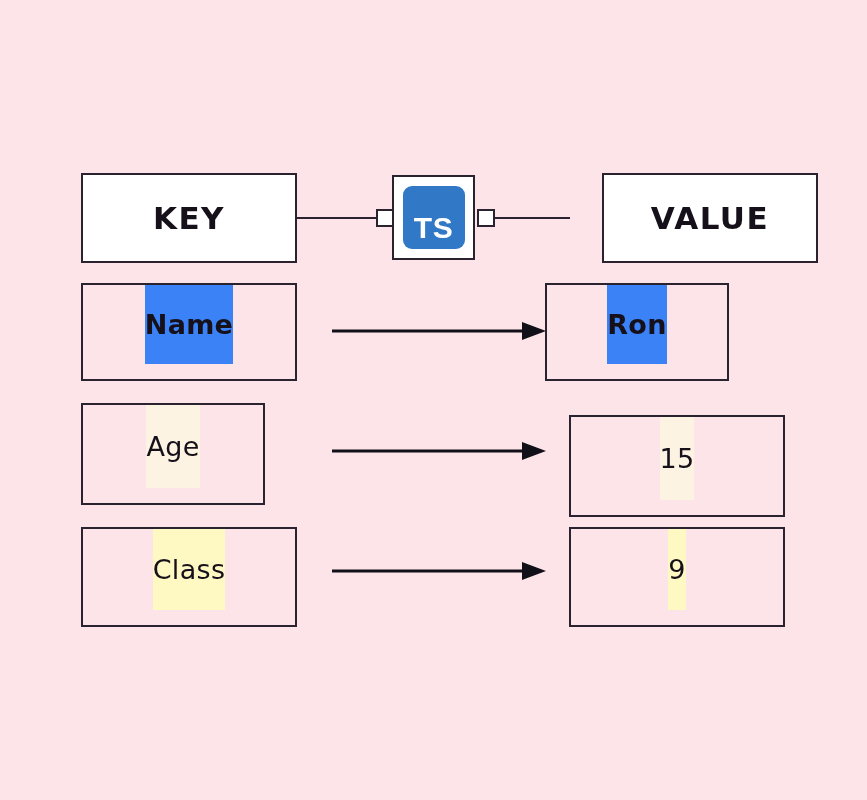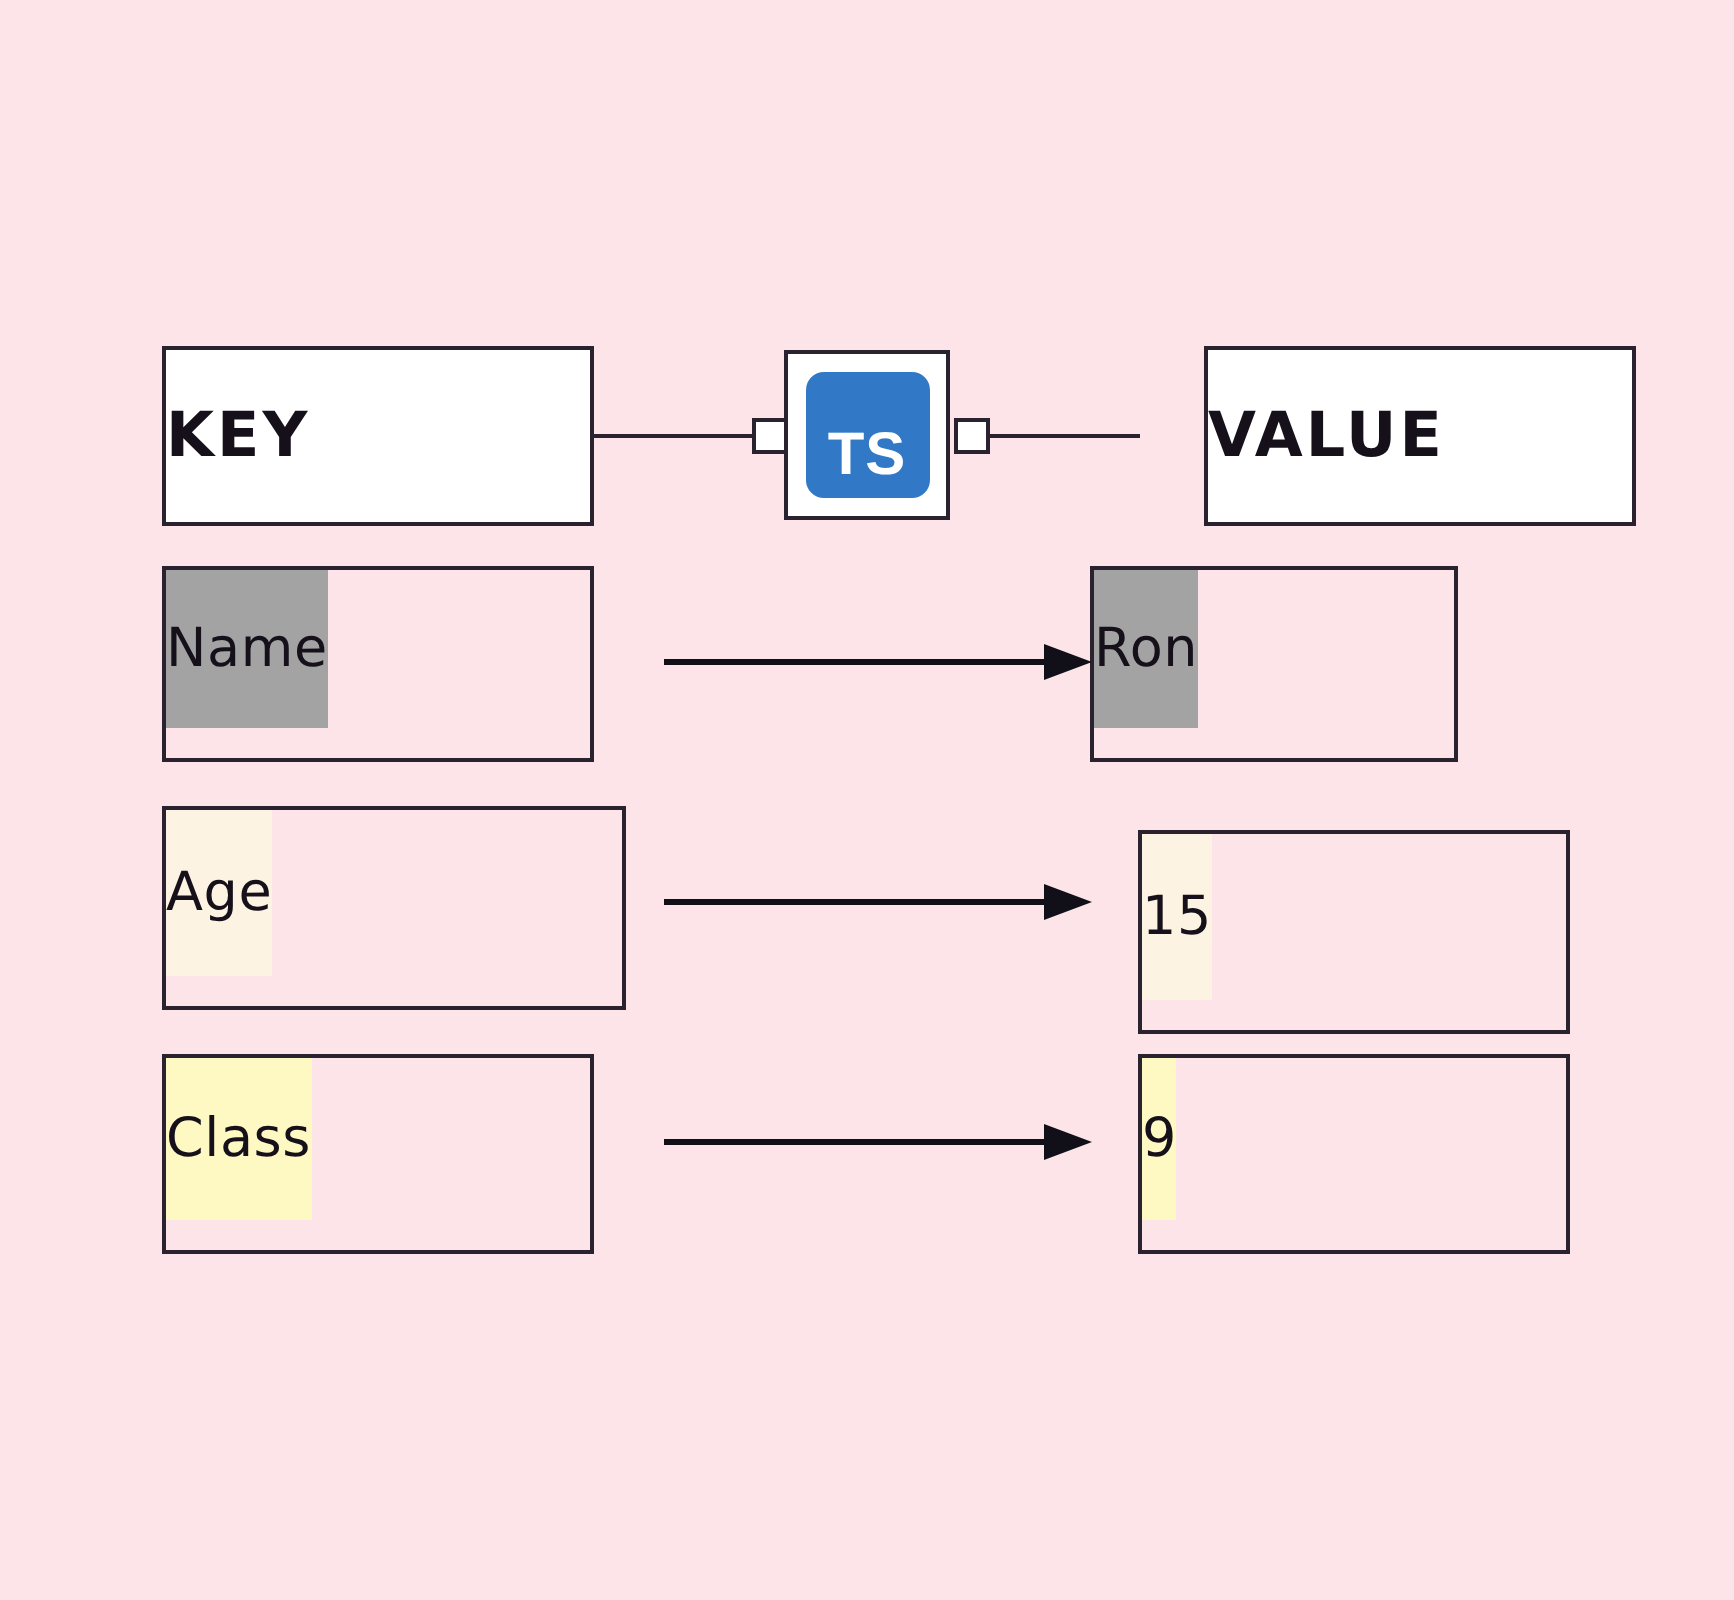--- a/index.html
+++ b/index.html
@@ -21,21 +21,21 @@
   }
 
   
   .box {
     position: absolute;
     box-sizing: border-box;
     border: 2px solid #2b2230;
     display: flex;
     flex-direction: column;
     justify-content: flex-start;
-    align-items: flex-start;
+    align-items: center;
     overflow: hidden;
   }
   .box .body {
     flex: 1 1 auto;
     display: flex;
     align-items: center;
     justify-content: center;
   }
   .box .label {
     font-size: 27px;
@@ -56,31 +56,31 @@
   }
   .header-box .label {
     font-weight: bold;
     font-size: 31px;
     letter-spacing: 1.5px;
   }
 
   
   #key-header   { left: 81px; top: 173px;  width: 216px; height: 90px; }
   #key-row-0    { left: 81px; top: 283px;  width: 216px; height: 98px; }
-  #key-row-1    { left: 81px; top: 403px;  width: 232px; height: 102px; }
+  #key-row-1    { left: 81px; top: 403px;  width: 184px; height: 102px; }
   #key-row-2    { left: 81px; top: 527px;  width: 216px; height: 100px; }
 
   
   #value-header { left: 602px; top: 173px; width: 216px; height: 90px; }
   #value-row-0  { left: 545px; top: 283px; width: 184px; height: 98px; }
   #value-row-1  { left: 569px; top: 415px; width: 216px; height: 102px; }
   #value-row-2  { left: 569px; top: 527px; width: 216px; height: 100px; }
 
   
-  .theme-purple .body  { background: #a3a3a3; }
+  .theme-purple .body  { background: #3b82f6; font-weight: bold; }
   .theme-purple .strip { background: #a8a3e0; }
   .theme-orange .body  { background: #fdf3e3; }
   .theme-orange .strip { background: #f8c88a; }
   .theme-blue   .body  { background: #fef9c3; }
   .theme-blue   .strip { background: #89c4f4; }
 
   
   #ts-node {
     position: absolute;
     left: 392px;

